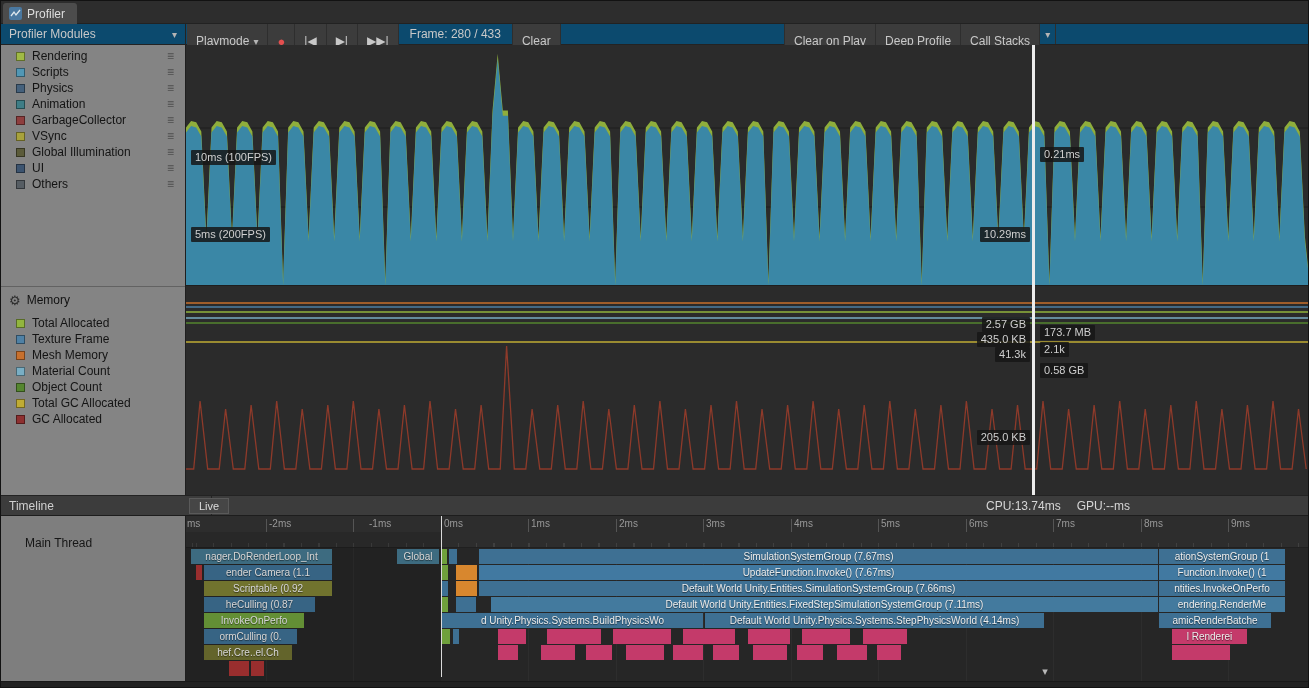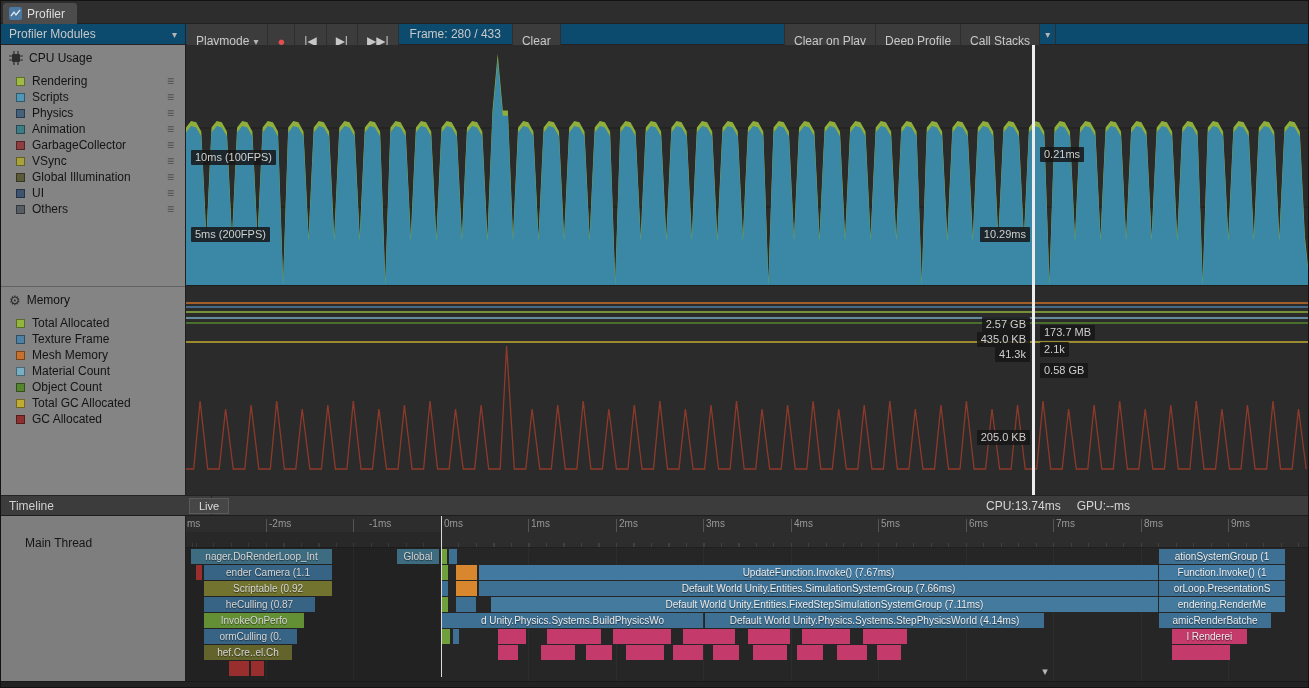--- a/index.html
+++ b/index.html
@@ -113,27 +113,20 @@
       <div class="tb-btn">Deep Profile</div>
       <div class="tb-btn">Call Stacks</div>
       <div class="mini-arrow">
           <span>▾</span>
         </div>
     </div>
   </div>
 
   <div class="sidebar">
     <div class="module cpu">
-      <div class="mod-header">
-        <svg width="14" height="14" viewBox="0 0 14 14">
-          <rect x="3" y="3" width="8" height="8" rx="1" fill="#2e2e2e"></rect>
-          <path d="M5 0v3M9 0v3M5 11v3M9 11v3M0 5h3M0 9h3M11 5h3M11 9h3" stroke="#2e2e2e" stroke-width="1.2"></path>
-        </svg>
-        <span>CPU Usage</span>
-      </div>
       <div class="legend">
           <div class="leg-row">
             <span class="swatch" style="background: rgb(160, 186, 69);"></span>
             <span class="leg-label">Rendering</span>
             <span class="handle">≡</span>
           </div>
           <div class="leg-row">
             <span class="swatch" style="background: rgb(81, 151, 181);"></span>
             <span class="leg-label">Scripts</span>
             <span class="handle">≡</span>
@@ -304,32 +297,33 @@
         <div class="vgrid" style="left: 955px;"></div>
         <div class="vgrid" style="left: 1042px;"></div>
         <div id="bars">
           <div class="tl-span" style="left: 24px; width: 120px; top: 17px; background: rgb(135, 137, 47);">PlayerLoop (1.49ms)</div>
           <div class="tl-span" style="left: 146px; width: 63px; top: 17px; background: rgb(135, 137, 47);">orLoop (0.69</div>
           <div class="tl-span" style="left: 211px; width: 42px; top: 17px; background: rgb(117, 117, 67);">EditorS</div>
           <div class="tl-span" style="left: 5px; width: 141px; top: 33px; background: rgb(68, 120, 143);">nager.DoRenderLoop_Int</div>
           <div class="tl-span" style="left: 211px; width: 42px; top: 33px; background: rgb(68, 120, 143);">Global</div>
           <div class="tl-span" style="left: 256px; width: 5px; top: 33px; background: rgb(111, 160, 60);"></div>
           <div class="tl-span" style="left: 263px; width: 8px; top: 33px; background: rgb(62, 112, 147);"></div>
+          <div class="tl-span" style="left: 293px; width: 679px; top: 33px; background: rgb(62, 112, 147);">SimulationSystemGroup (7.67ms)</div>
           <div class="tl-span" style="left: 973px; width: 126px; top: 33px; background: rgb(62, 112, 147);">ationSystemGroup (1</div>
           <div class="tl-span" style="left: 10px; width: 6px; top: 49px; background: rgb(171, 52, 52);"></div>
           <div class="tl-span" style="left: 18px; width: 128px; top: 49px; background: rgb(62, 112, 147);">ender Camera (1.1</div>
           <div class="tl-span" style="left: 256px; width: 6px; top: 49px; background: rgb(111, 160, 60);"></div>
           <div class="tl-span" style="left: 270px; width: 21px; top: 49px; background: rgb(216, 135, 46);"></div>
           <div class="tl-span" style="left: 293px; width: 679px; top: 49px; background: rgb(65, 121, 161);">UpdateFunction.Invoke() (7.67ms)</div>
           <div class="tl-span" style="left: 973px; width: 126px; top: 49px; background: rgb(65, 121, 161);">Function.Invoke() (1</div>
           <div class="tl-span" style="left: 18px; width: 128px; top: 65px; background: rgb(126, 128, 52);">Scriptable (0.92</div>
           <div class="tl-span" style="left: 256px; width: 6px; top: 65px; background: rgb(62, 112, 147);"></div>
           <div class="tl-span" style="left: 270px; width: 21px; top: 65px; background: rgb(216, 135, 46);"></div>
           <div class="tl-span" style="left: 293px; width: 679px; top: 65px; background: rgb(62, 112, 147);">Default World Unity.Entities.SimulationSystemGroup (7.66ms)</div>
-          <div class="tl-span" style="left: 973px; width: 126px; top: 65px; background: rgb(62, 112, 147);">orLoop.PresentationS</div>
+          <div class="tl-span" style="left: 973px; width: 126px; top: 65px; background: rgb(62, 112, 147);">ntities.InvokeOnPerfo</div>
           <div class="tl-span" style="left: 18px; width: 111px; top: 81px; background: rgb(62, 112, 147);">heCulling (0.87</div>
           <div class="tl-span" style="left: 256px; width: 6px; top: 81px; background: rgb(111, 160, 60);"></div>
           <div class="tl-span" style="left: 270px; width: 20px; top: 81px; background: rgb(62, 112, 147);"></div>
           <div class="tl-span" style="left: 305px; width: 667px; top: 81px; background: rgb(67, 122, 158);">Default World Unity.Entities.FixedStepSimulationSystemGroup (7.11ms)</div>
           <div class="tl-span" style="left: 973px; width: 126px; top: 81px; background: rgb(67, 122, 158);">endering.RenderMe</div>
           <div class="tl-span" style="left: 18px; width: 100px; top: 97px; background: rgb(111, 160, 60);">InvokeOnPerfo</div>
           <div class="tl-span" style="left: 256px; width: 261px; top: 97px; background: rgb(62, 112, 147);">d Unity.Physics.Systems.BuildPhysicsWo</div>
           <div class="tl-span" style="left: 519px; width: 339px; top: 97px; background: rgb(62, 112, 147);">Default World Unity.Physics.Systems.StepPhysicsWorld (4.14ms)</div>
           <div class="tl-span" style="left: 973px; width: 112px; top: 97px; background: rgb(62, 112, 147);">amicRenderBatche</div>
           <div class="tl-span" style="left: 18px; width: 93px; top: 113px; background: rgb(62, 112, 147);">ormCulling (0.</div>

